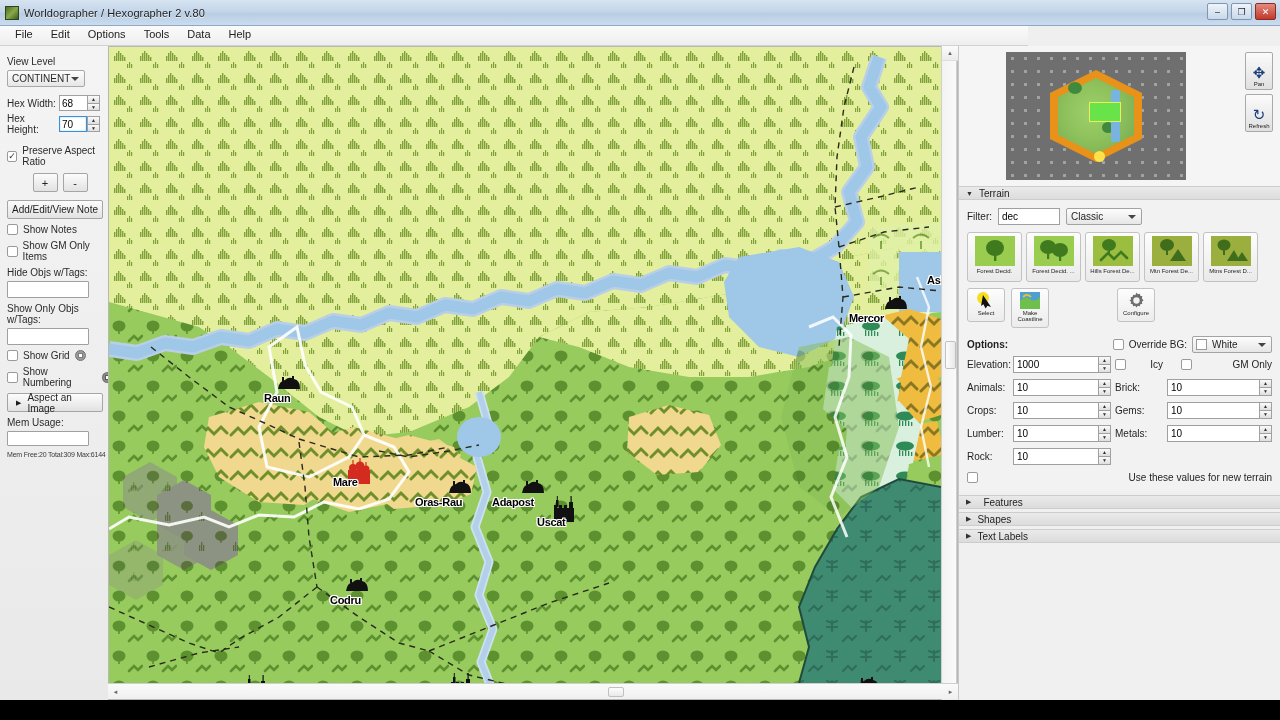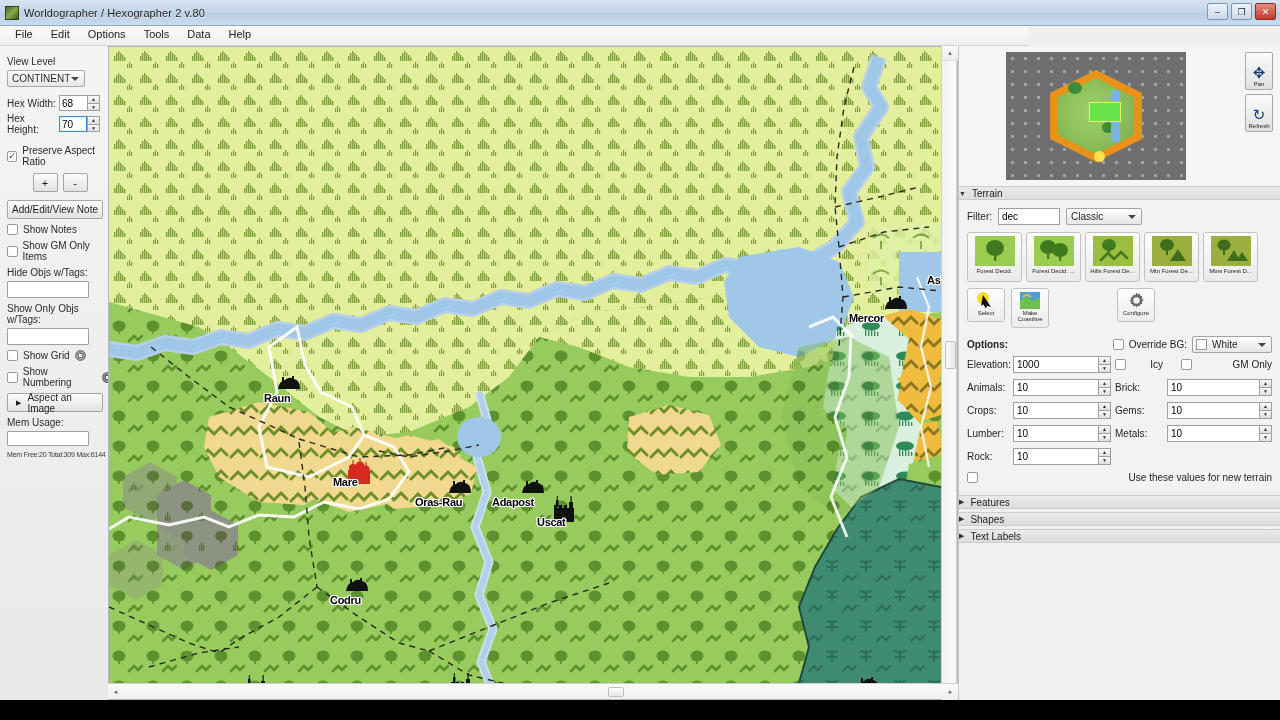--- a/index.html
+++ b/index.html
@@ -172,21 +172,21 @@
     position:absolute; right:8px; width:28px; height:38px;
     border:1px solid #a9a9a9; border-radius:2px;
     background:linear-gradient(to bottom,#fbfbfb,#e0e0e0);
     display:flex; flex-direction:column; align-items:center; justify-content:flex-end;
     font-size:6px; color:#222; padding-bottom:2px;
   }
   .mmbtn .g { font-size:15px; line-height:17px; color:#1a3f7a; }
   .accordion-hdr {
     height:14px; background:linear-gradient(to bottom,#eaeaea,#dcdcdc);
     border-top:1px solid #cdcdcd; border-bottom:1px solid #cdcdcd;
-    display:flex; align-items:center; font-size:10px; color:#222;
+    display:flex; align-items:center; padding-left:7px; font-size:10px; color:#222;
   }
   .accordion-hdr .tri { margin-right:6px; font-size:7px; color:#333; }
   .panelbody { padding:8px 8px; background:#f2f2f2; }
   .frow { display:flex; align-items:center; gap:6px; margin-bottom:7px; }
   .fin { width:62px;height:17px;border:1px solid #9f9f9f;background:#fff;font-size:10px;padding:0 3px;
     font-family:"Liberation Sans",sans-serif; outline:none;}
   .fcombo { width:76px;height:17px;border:1px solid #a3a3a3;border-radius:2px;
     background:linear-gradient(to bottom,#fdfdfd,#e6e6e6); font-size:10px;
     display:flex;align-items:center;padding-left:4px;position:relative;}
   .fcombo .arrow{position:absolute;right:5px;top:6px;width:0;height:0;
@@ -851,21 +851,21 @@
         <span></span>
         <span></span>
       </div>
 
       <div class="ckin" style="margin-top:7px;">
         <span class="box"></span>
         <span>Use these values for new terrain</span>
       </div>
     </div>
 
-    <div class="accordion-hdr" style="margin-top:4px;">
+    <div class="accordion-hdr" style="margin-top:4px;gap:6px;">
       <span class="tri">▶</span>
       <span>Features</span>
     </div>
     <div class="accordion-hdr" style="margin-top:3px;">
       <span class="tri">▶</span>
       <span>Shapes</span>
     </div>
     <div class="accordion-hdr" style="margin-top:3px;text-align:center;">
       <span class="tri">▶</span>
       <span>Text Labels</span>

